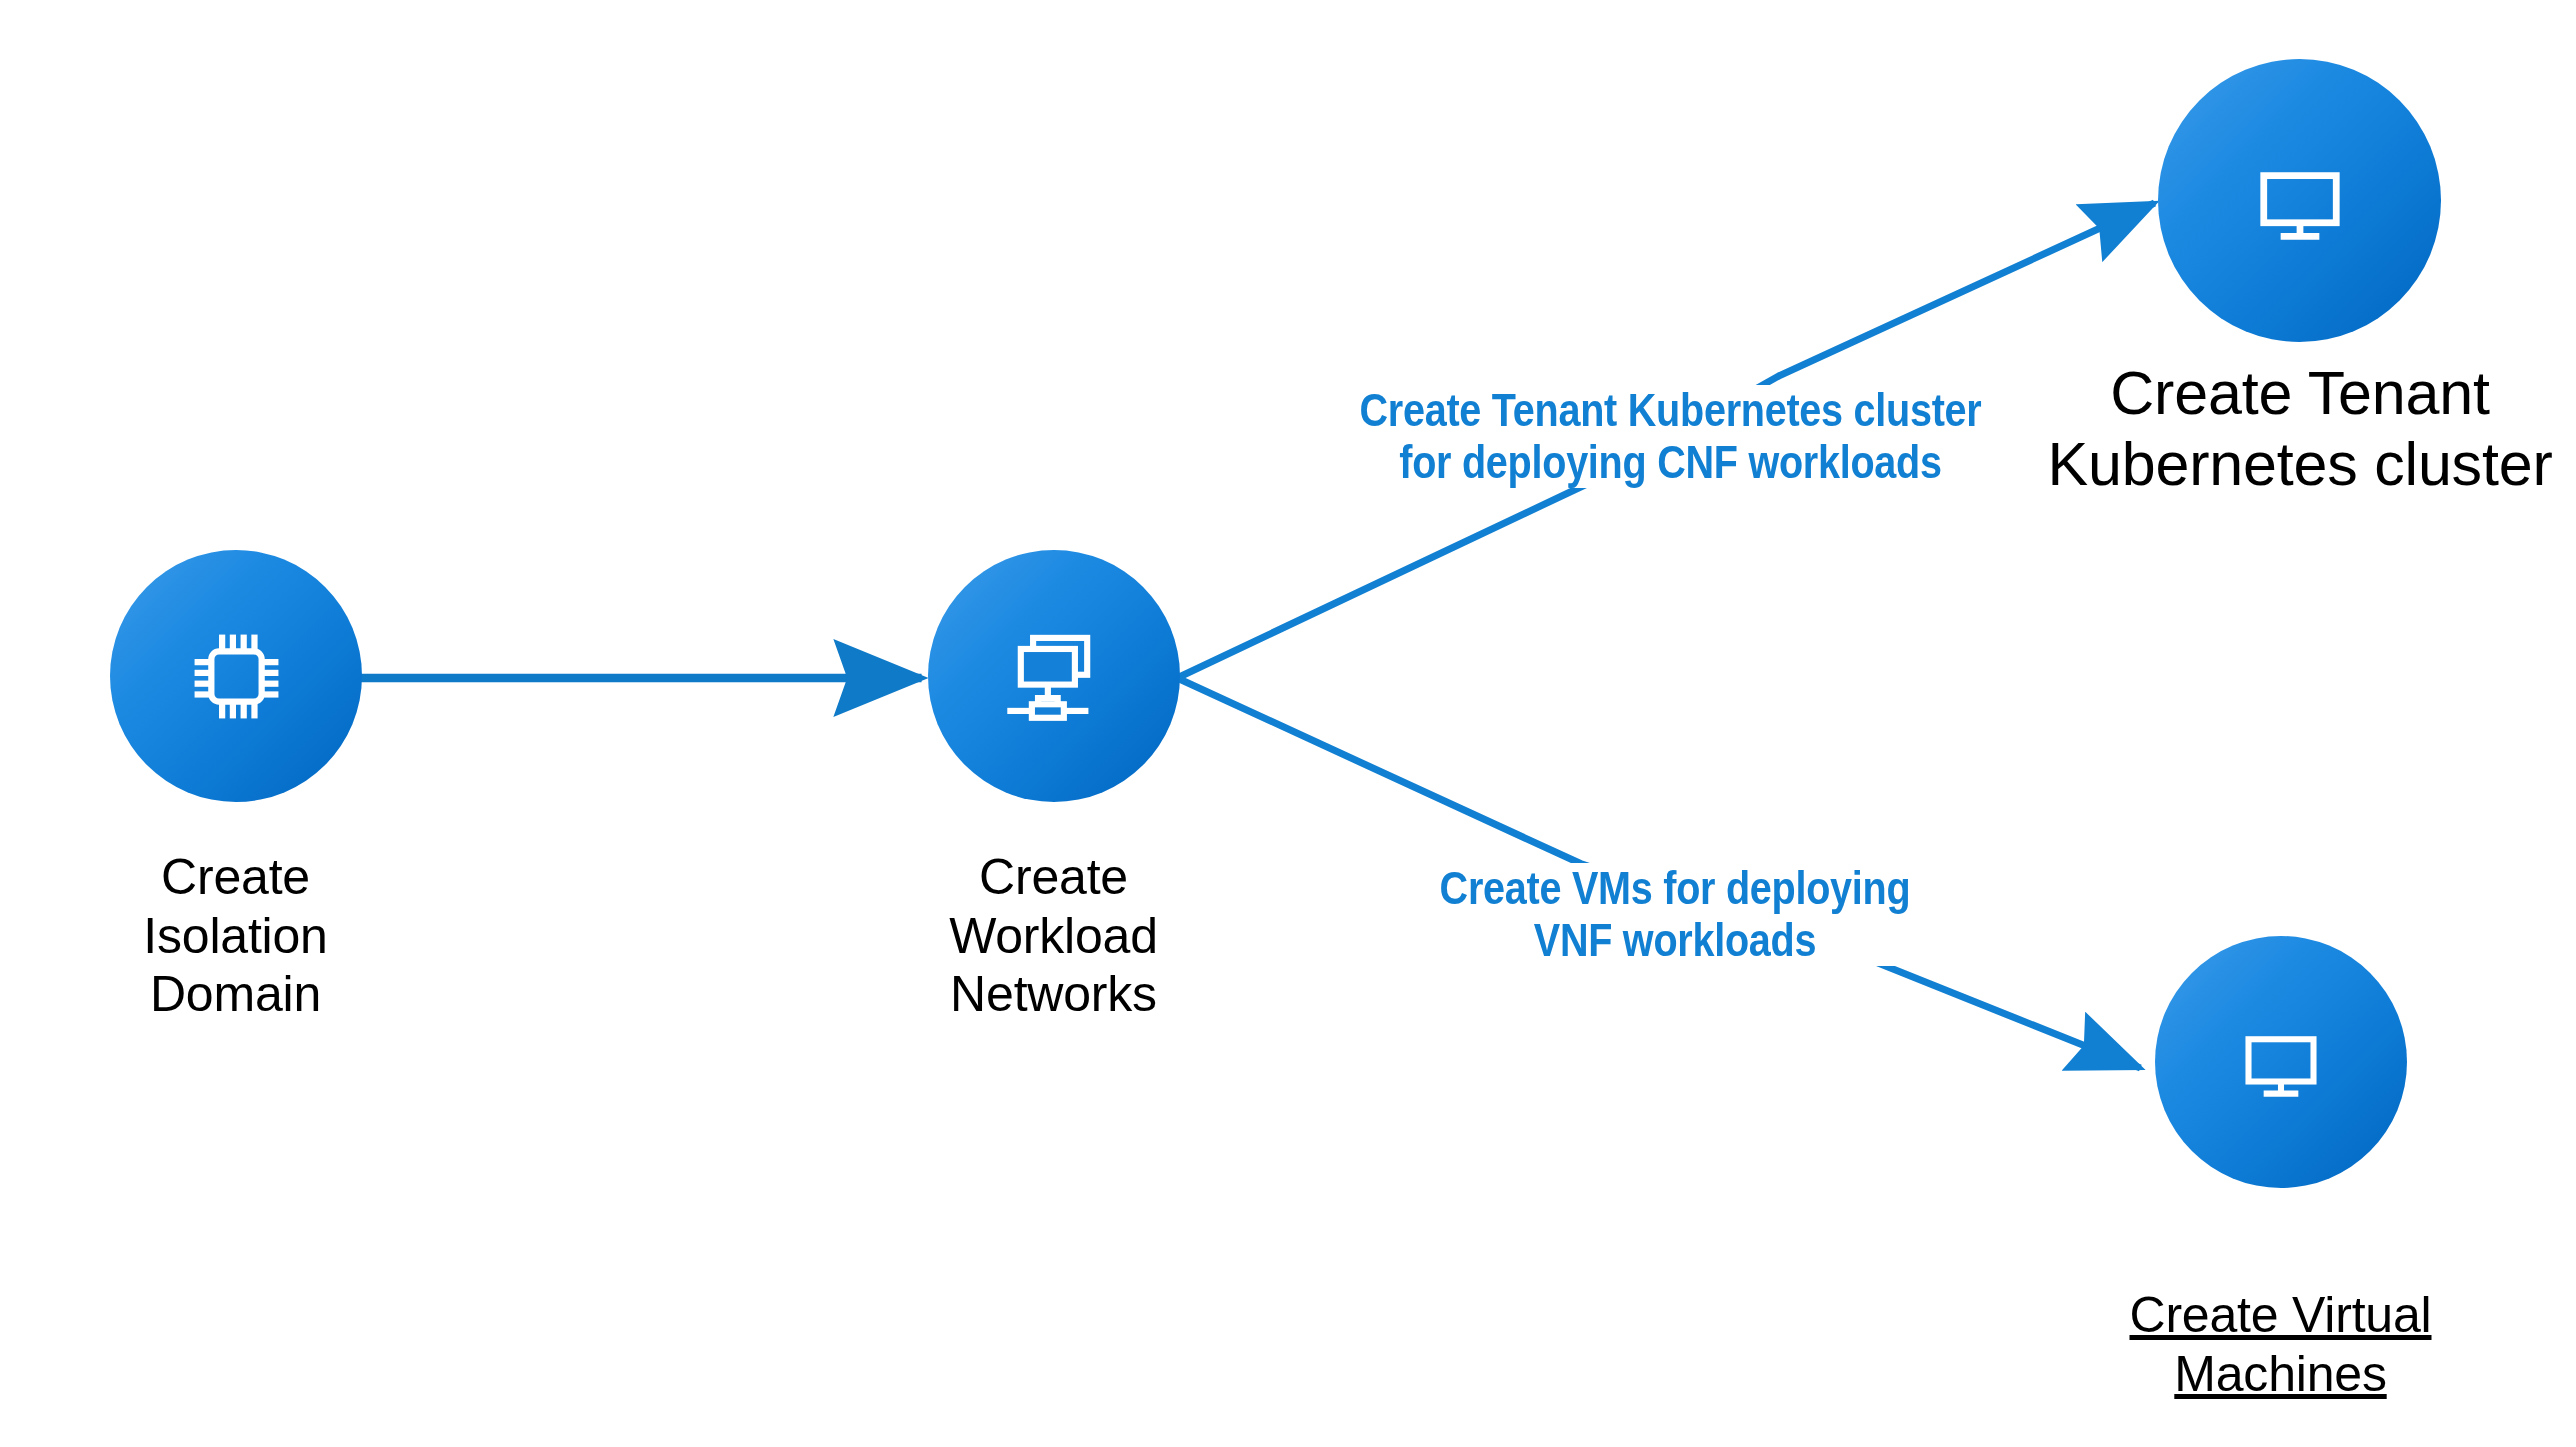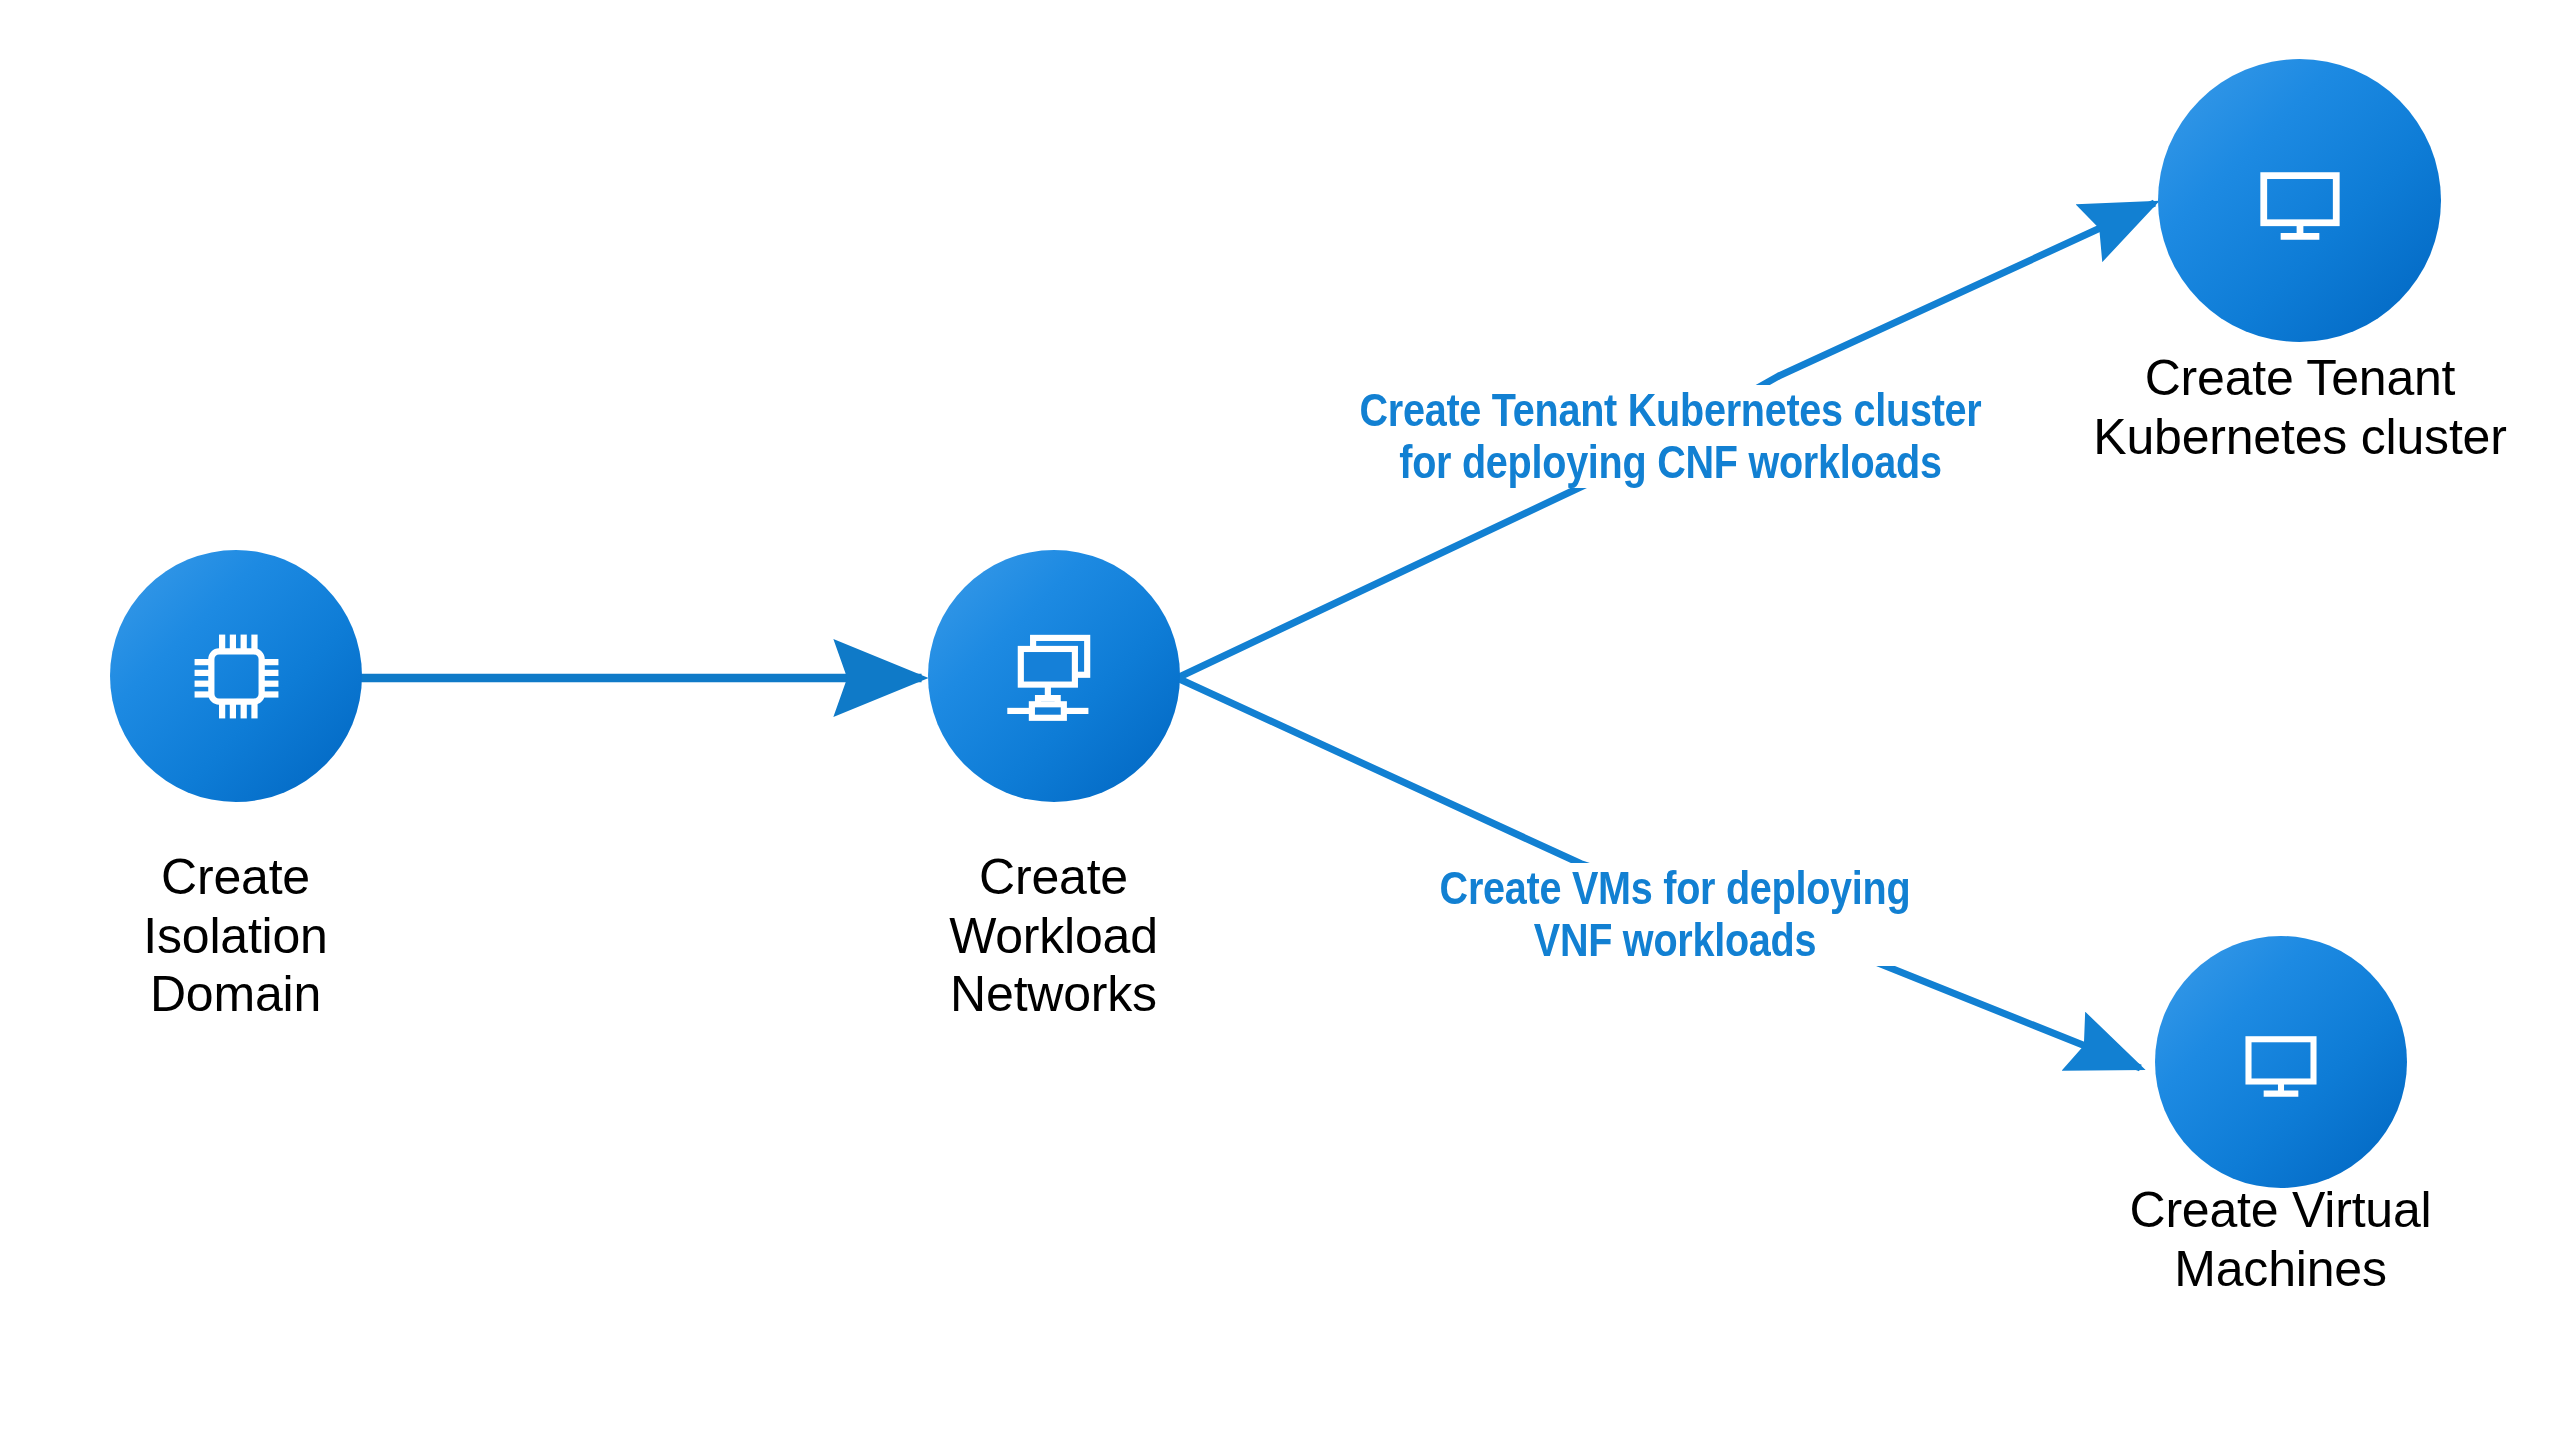--- a/index.html
+++ b/index.html
@@ -128,33 +128,33 @@
   </div>
 
   <div class="node">
     <div class="node-circle" style="left:2158px; top:59px; width:283px; height:283px;">
       <svg class="node-icon" width="116" height="116" viewBox="0 0 48 48" fill="none" stroke="#ffffff" stroke-width="2.8">
         <rect x="9" y="13.5" width="30" height="19.5"></rect>
         <line x1="24" y1="33" x2="24" y2="38.5"></line>
         <line x1="16" y1="38.6" x2="32" y2="38.6"></line>
       </svg>
     </div>
-    <div class="node-label" style="left:2025px; top:349px; width:550px; font-size:50px;">Create Tenant
+    <div class="node-label" style="left:2025px; top:358px; width:550px; font-size:61px;">Create Tenant
 Kubernetes cluster</div>
   </div>
 
   <div class="node">
     <div class="node-circle" style="left:2155px; top:936px; width:252px; height:252px;">
       <svg class="node-icon" width="104" height="104" viewBox="0 0 48 48" fill="none" stroke="#ffffff" stroke-width="2.8">
         <rect x="9" y="13.5" width="30" height="19.5"></rect>
         <line x1="24" y1="33" x2="24" y2="38.5"></line>
         <line x1="16" y1="38.6" x2="32" y2="38.6"></line>
       </svg>
     </div>
-    <div class="node-label" style="left:2013px; top:1181px; width:535px; font-size:50px;">Create Virtual
+    <div class="node-label" style="left:2013px; top:1286px; width:535px; font-size:50px;text-decoration:underline;">Create Virtual
 Machines</div>
   </div>
 
   <div class="edge-label" style="left:1305px; top:385px; width:731px; font-size:46px;">Create Tenant Kubernetes cluster
 for deploying CNF workloads</div>
 
   <div class="edge-label" style="left:1384px; top:863px; width:582px; font-size:46px;">Create VMs for deploying
 VNF workloads</div>
 
 </div>

